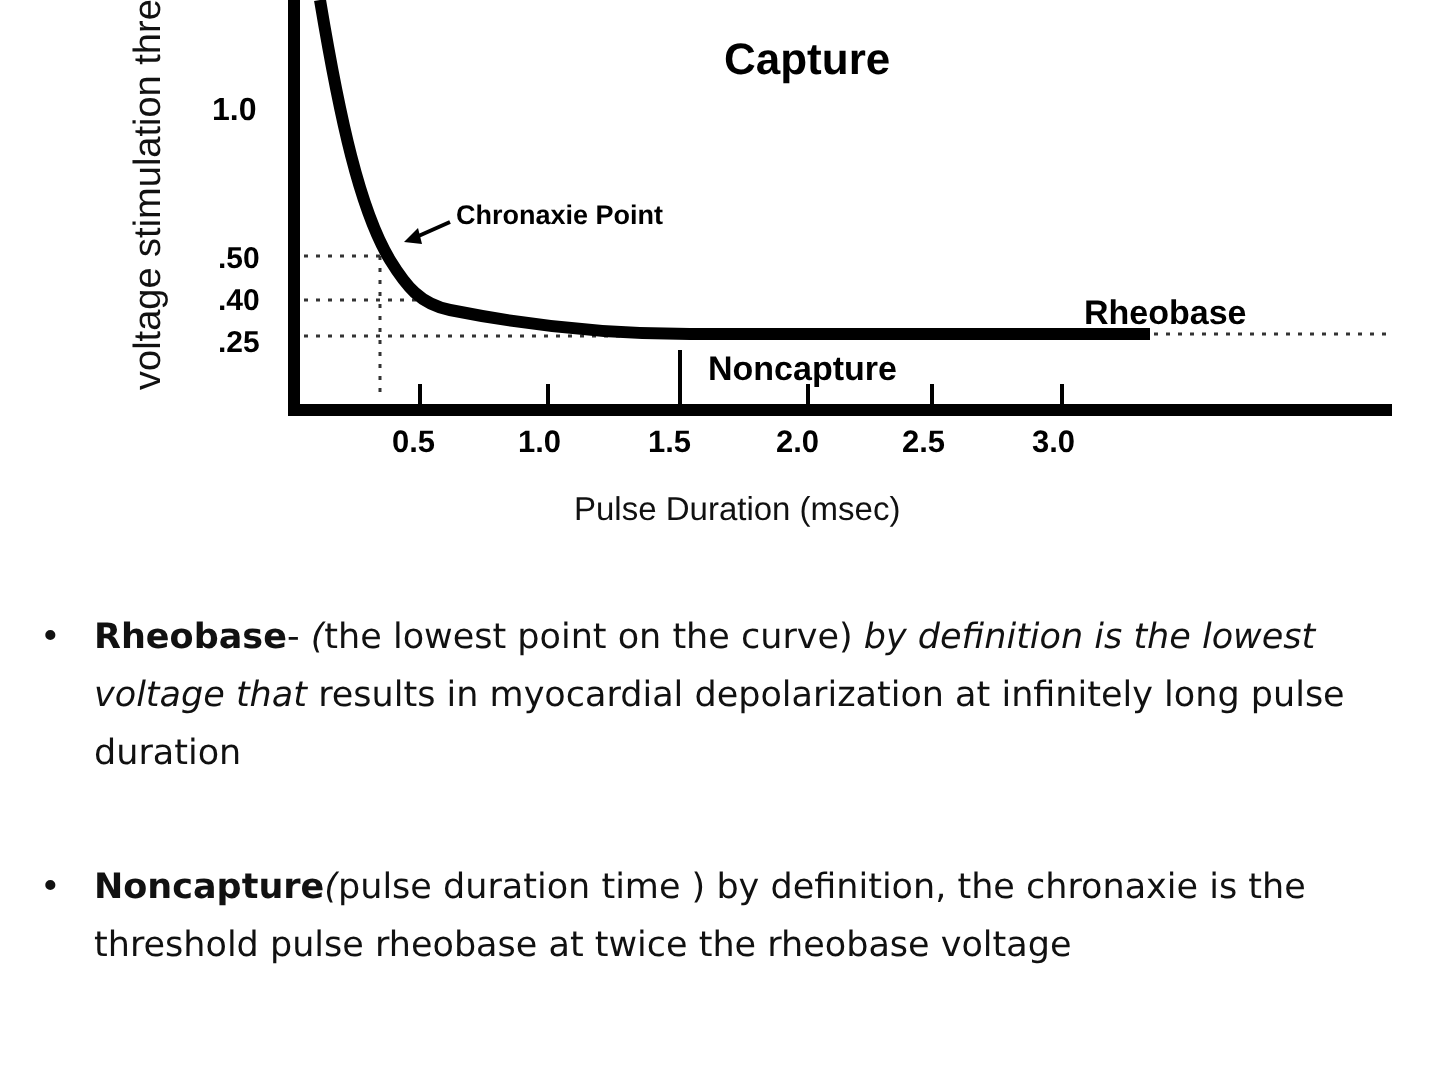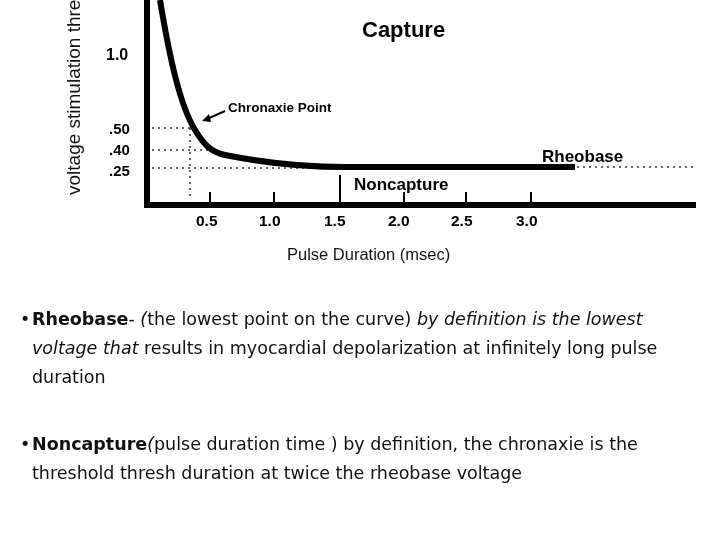--- a/index.html
+++ b/index.html
@@ -1,21 +1,21 @@
 <!DOCTYPE html>
 <html><head>
 <meta charset="utf-8">
 <style>
   html, body { margin:0; padding:0; background:#ffffff; }
   body { width:720px; height:540px; position:relative; overflow:hidden; font-family:"Liberation Sans", sans-serif; color:#000; }
   #chart { position:absolute; left:0; top:0; width:720px; height:280px; }
   .bullets { position:absolute; left:0; top:300px; width:720px; font-family:"DejaVu Sans", sans-serif; font-size:17.5px; line-height:29px; color:#111; }
   .bullet { position:absolute; left:20px; width:680px; }
   .bullet .dot { position:absolute; left:0; top:0; }
-  .bullet .txt { position:absolute; left:12px; width:660px; }
+  .bullet .txt { position:absolute; left:27px; width:660px; }
   .b1 { top:5px; }
   .b2 { top:130px; }
   b { font-weight:bold; }
   i { font-style:italic; }
   svg text { font-family:"Liberation Sans", sans-serif; }
 </style>
 </head>
 <body>
 
 <svg id="chart" width="720" height="280" viewBox="0 0 720 280">
@@ -69,15 +69,15 @@
   <text x="287" y="260" font-size="16.5" fill="#111">Pulse Duration (msec)</text>
 </svg>
 
 <div class="bullets">
   <div class="bullet b1">
     <span class="dot">•</span>
     <span class="txt"><b>Rheobase</b><span>- </span><i>(</i><span>the lowest point on the curve) </span><i>by definition is the lowest voltage  that</i><span> results in myocardial depolarization at infinitely long pulse duration</span></span>
   </div>
   <div class="bullet b2">
     <span class="dot">•</span>
-    <span class="txt"><b>Noncapture</b><i>(</i><span>pulse duration time ) by definition, the chronaxie is the threshold thresh duration at twice the rheobase voltage</span></span>
+    <span class="txt"><b>Noncapture</b><i>(</i><span>pulse duration time ) by definition, the chronaxie is the threshold pulse rheobase at twice the rheobase voltage</span></span>
   </div>
 </div>
 
 </body></html>

